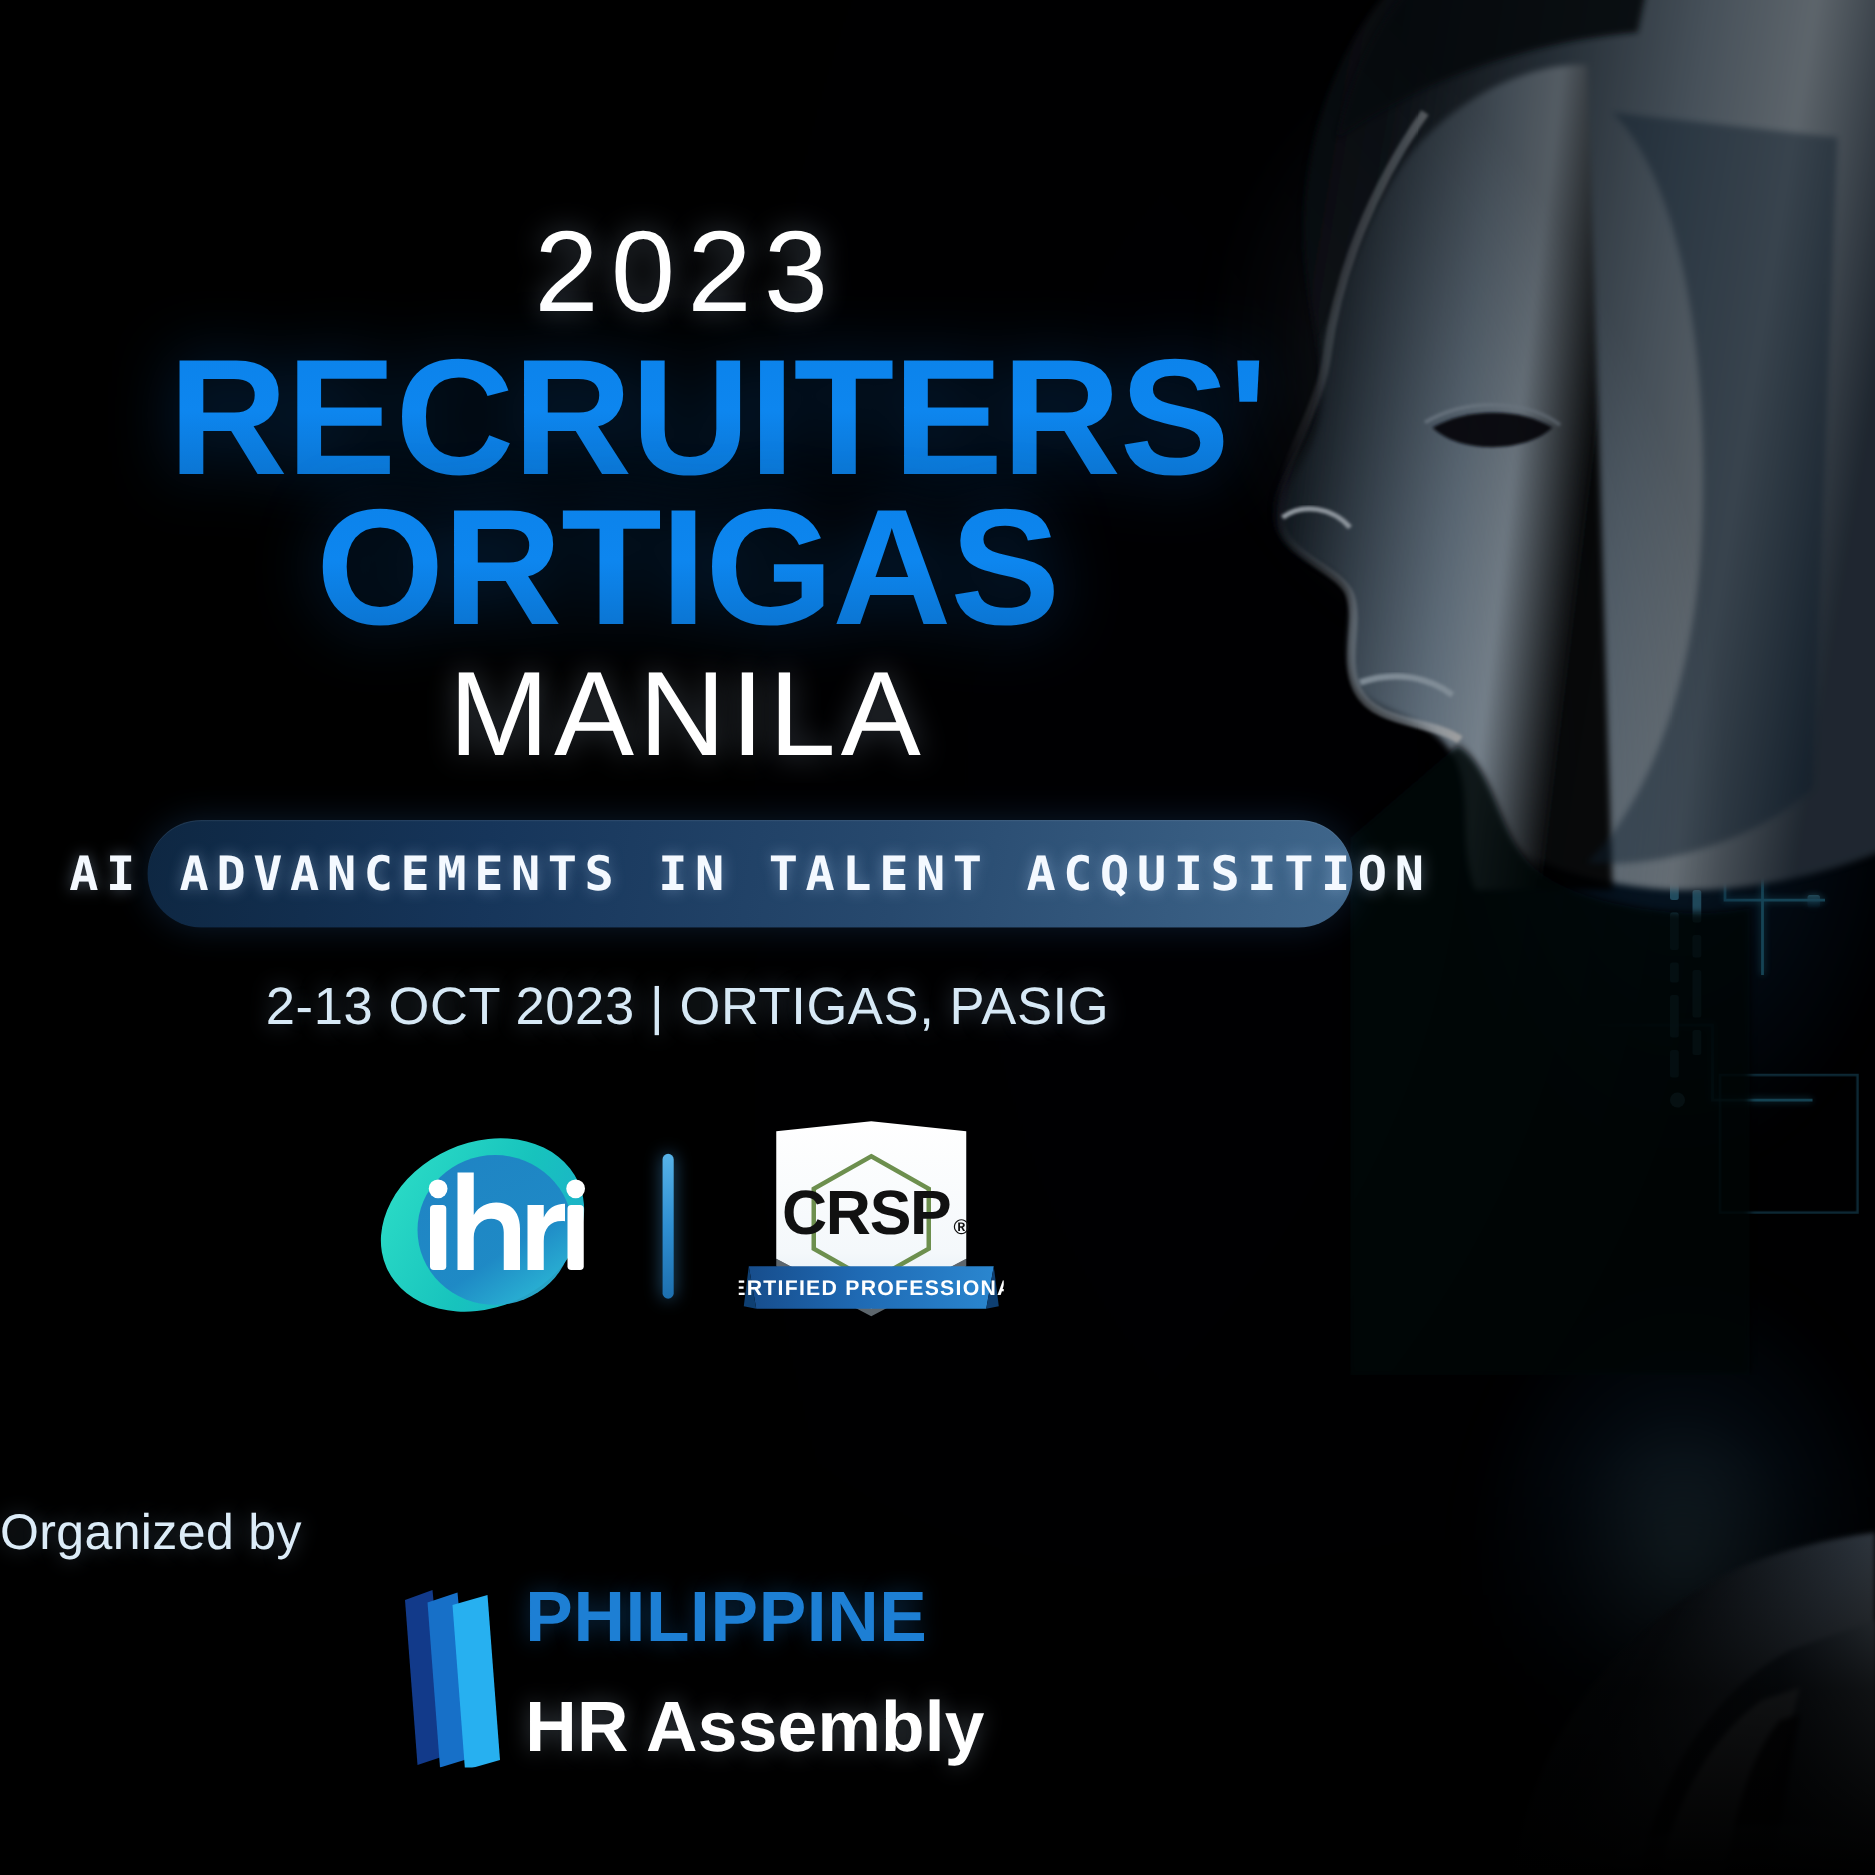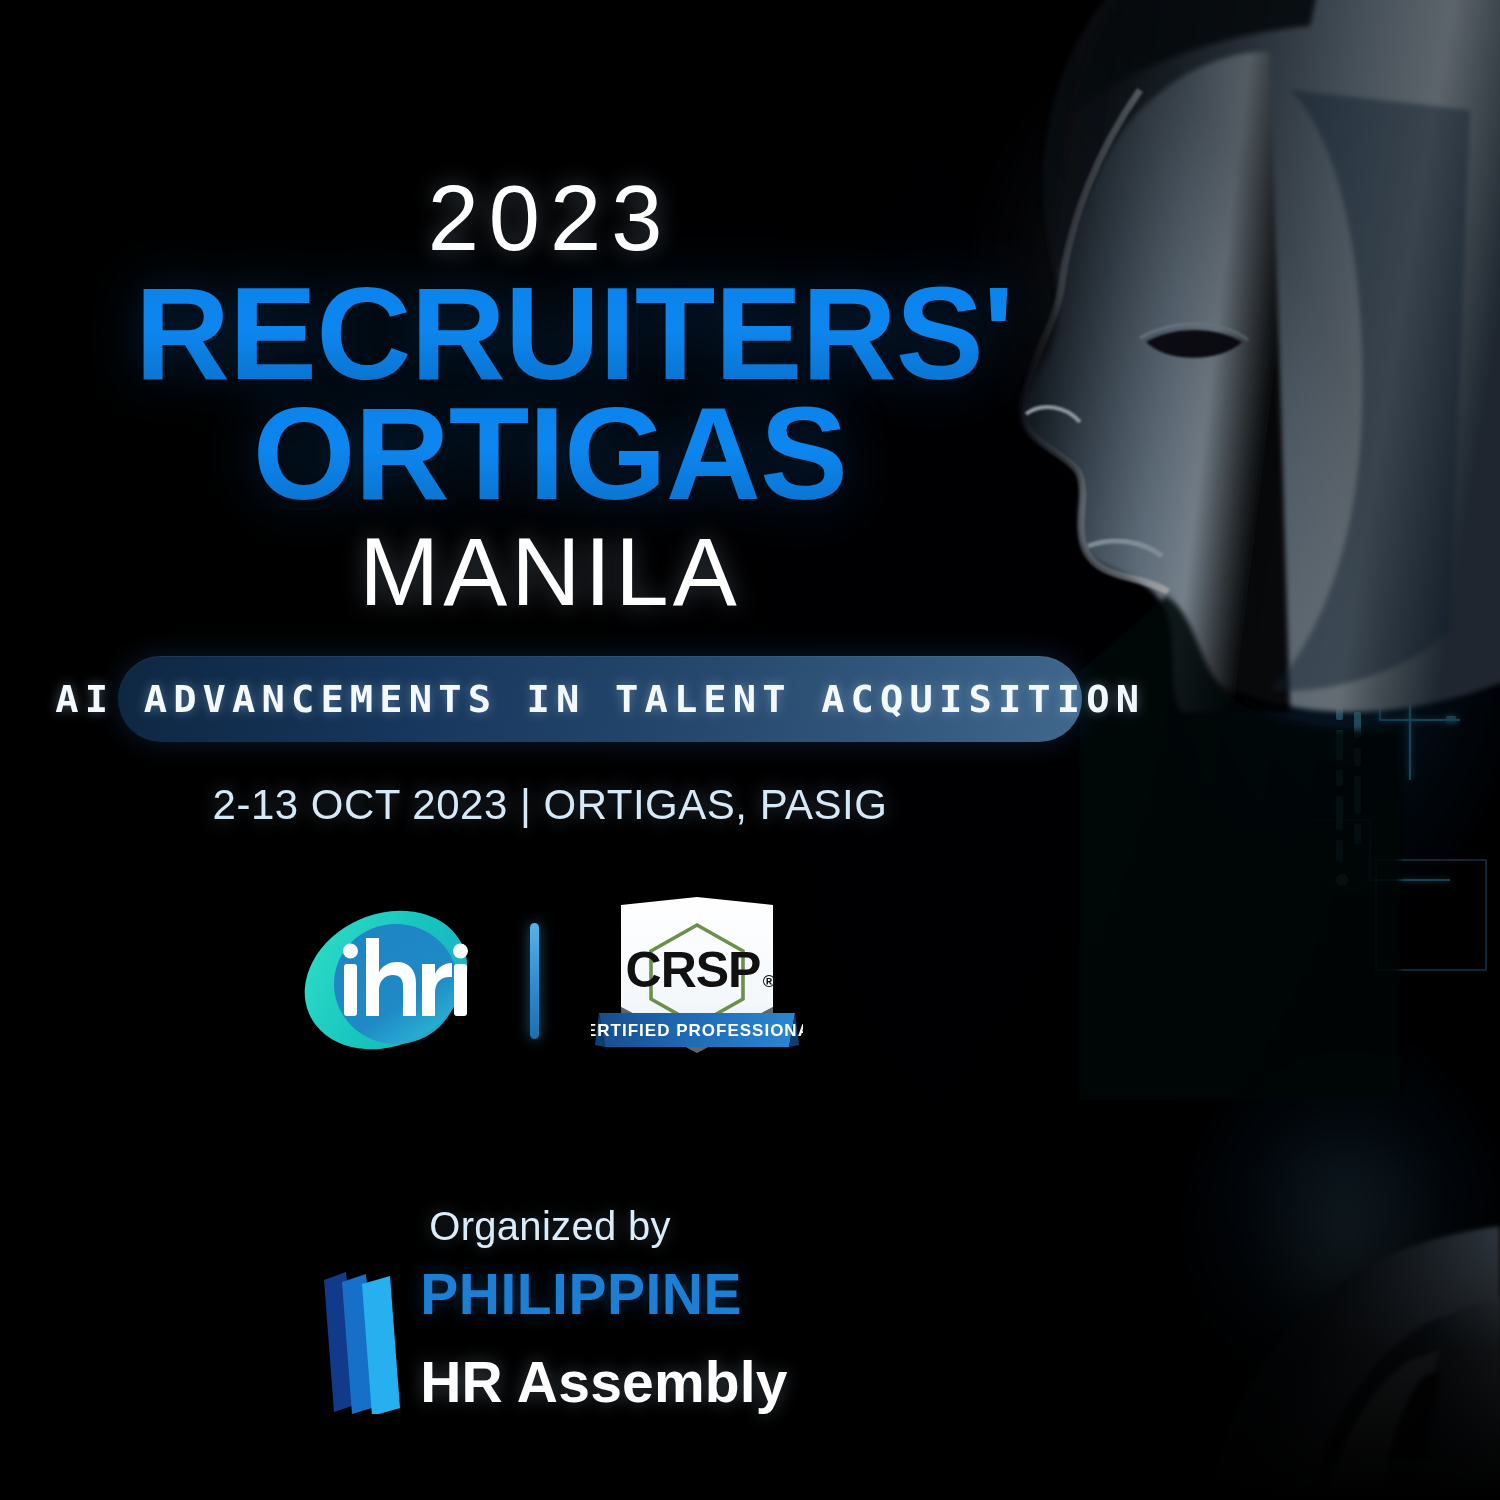--- a/index.html
+++ b/index.html
@@ -122,21 +122,21 @@
     width:9px;height:116px;border-radius:5px;
     background:linear-gradient(180deg,#57b3e8 0%,#2f8fd2 50%,#1d6fae 100%);
     box-shadow:0 0 14px rgba(70,160,225,.55);
   }
 
   .crsp{position:relative;width:212px;height:172px;}
   .crsp svg{display:block;width:100%;height:100%;}
 
   
   .organized-by{
-    position:absolute;top:1204px;left:0;width:1100px;text-align:center;
+    position:absolute;top:1204px;left:0;width:1100px;
     font-size:40px;font-weight:400;color:#dcecf8;letter-spacing:.3px;
     text-shadow:0 0 16px rgba(170,205,240,.30);
   }
   .phra{
     position:absolute;top:1258px;left:0;width:1100px;height:160px;
     display:flex;align-items:center;justify-content:center;
   }
   .phra-mark{width:108px;height:152px;position:relative;}
   .phra-mark svg{display:block;width:100%;height:100%;}
   .phra-words{display:flex;flex-direction:column;justify-content:center;line-height:1.02;}

